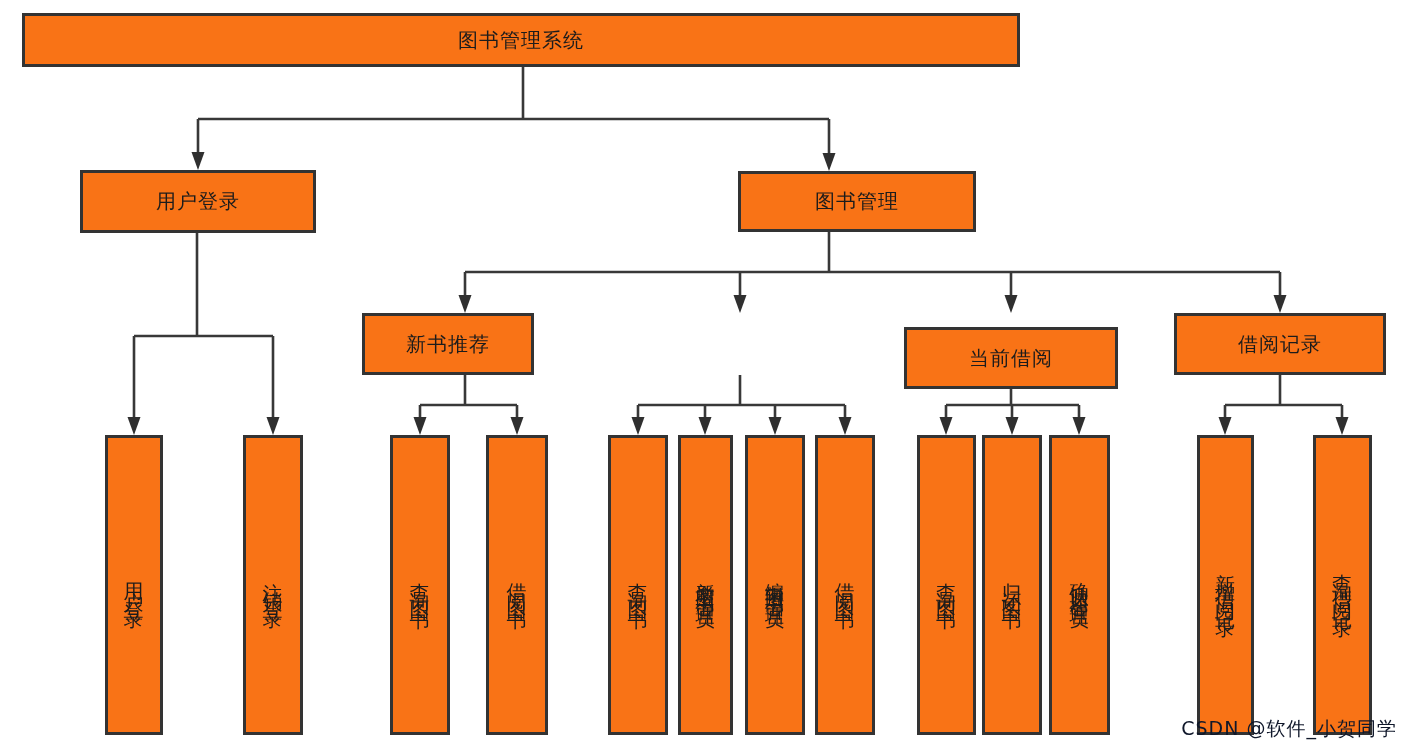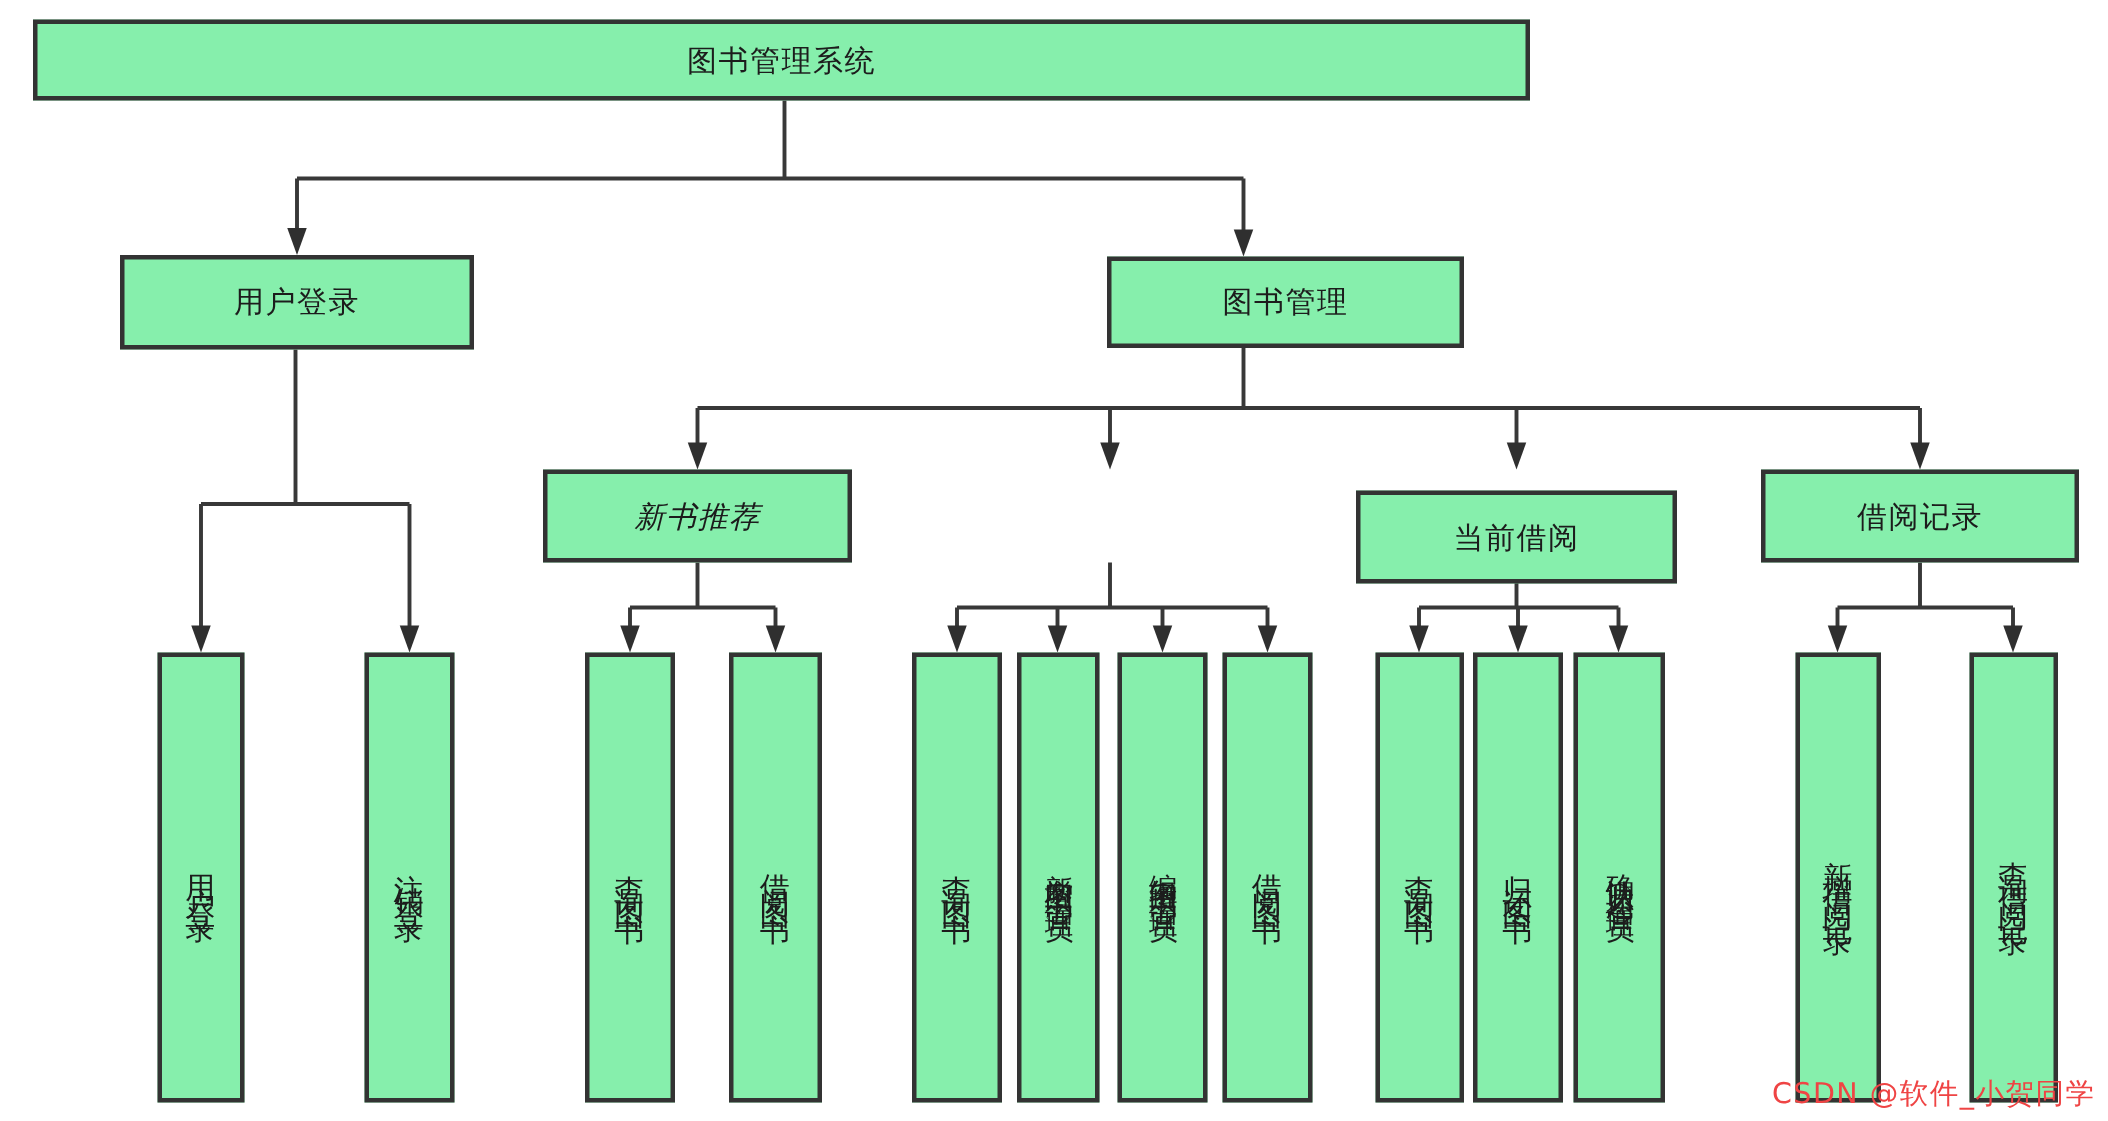--- a/index.html
+++ b/index.html
@@ -6,32 +6,32 @@
   .canvas {
     position:relative; width:1405px; height:747px; background:#ffffff;
     font-family:"DejaVu Sans","Liberation Sans",sans-serif; color:#1f1f1f;
     overflow:hidden;
   }
   svg.connectors { position:absolute; left:0; top:0; width:1405px; height:747px; }
   svg.connectors path { fill:none; stroke:#383838; stroke-width:2.6; }
   svg.connectors polygon { fill:#2f2f2f; stroke:none; }
   .node {
     position:absolute; box-sizing:border-box;
-    border:3px solid #333333; background:#86efac;
+    border:3px solid #333333; background:#f97316;
     display:flex; align-items:center; justify-content:center;
     font-size:20px; color:#1c1c1c; letter-spacing:1px;
   }
   .leaf {
     writing-mode:vertical-rl; text-orientation:mixed;
     line-height:1; letter-spacing:9px; font-size:20px;
   }
   .leaf.long { letter-spacing:4px; font-size:19px; }
   .watermark {
     position:absolute; right:8px; bottom:5px;
-    font-size:19px; color:#ef4444; letter-spacing:1px; white-space:nowrap;
+    font-size:19px; color:#0f172a; letter-spacing:1px; white-space:nowrap;
   }
 </style>
 </head>
 <body>
 
 <div class="canvas">
 
   <svg class="connectors" viewBox="0 0 1405 747" xmlns="http://www.w3.org/2000/svg">
 
     <g>
@@ -80,21 +80,21 @@
       <polygon points="1218.5,417 1231.5,417 1225,435"></polygon>
       <polygon points="1335.5,417 1348.5,417 1342,435"></polygon>
     </g>
   </svg>
 
   <div class="node" style="left:22px; top:13px; width:998px; height:54px;">图书管理系统</div>
 
   <div class="node" style="left:80px; top:170px; width:236px; height:63px;">用户登录</div>
   <div class="node" style="left:710px; top:171px; width:238px; height:61px;margin-left:28px;">图书管理</div>
 
-  <div class="node" style="left:362px; top:313px; width:206px; height:62px;font-style:italic;">新书推荐</div>
+  <div class="node" style="left:362px; top:313px; width:172px; height:62px;">新书推荐</div>
   <div class="node" style="left:904px; top:313px; width:214px; height:62px;margin-top:14px;">当前借阅</div>
   <div class="node" style="left:1174px; top:313px; width:212px; height:62px;">借阅记录</div>
 
   <div class="node leaf" style="left:105px; top:435px; width:58px; height:300px;">用户登录</div>
   <div class="node leaf" style="left:243px; top:435px; width:60px; height:300px;">注销登录</div>
 
   <div class="node leaf" style="left:390px; top:435px; width:60px; height:300px;">查询图书</div>
   <div class="node leaf" style="left:486px; top:435px; width:62px; height:300px;">借阅图书</div>
 
   <div class="node leaf" style="left:608px; top:435px; width:60px; height:300px;">查询图书</div>

